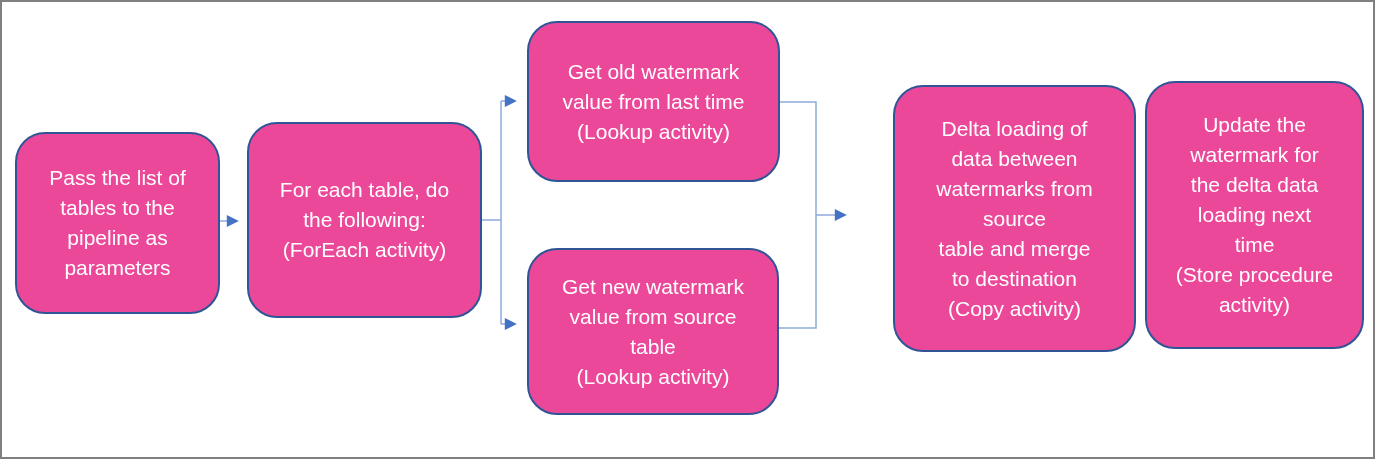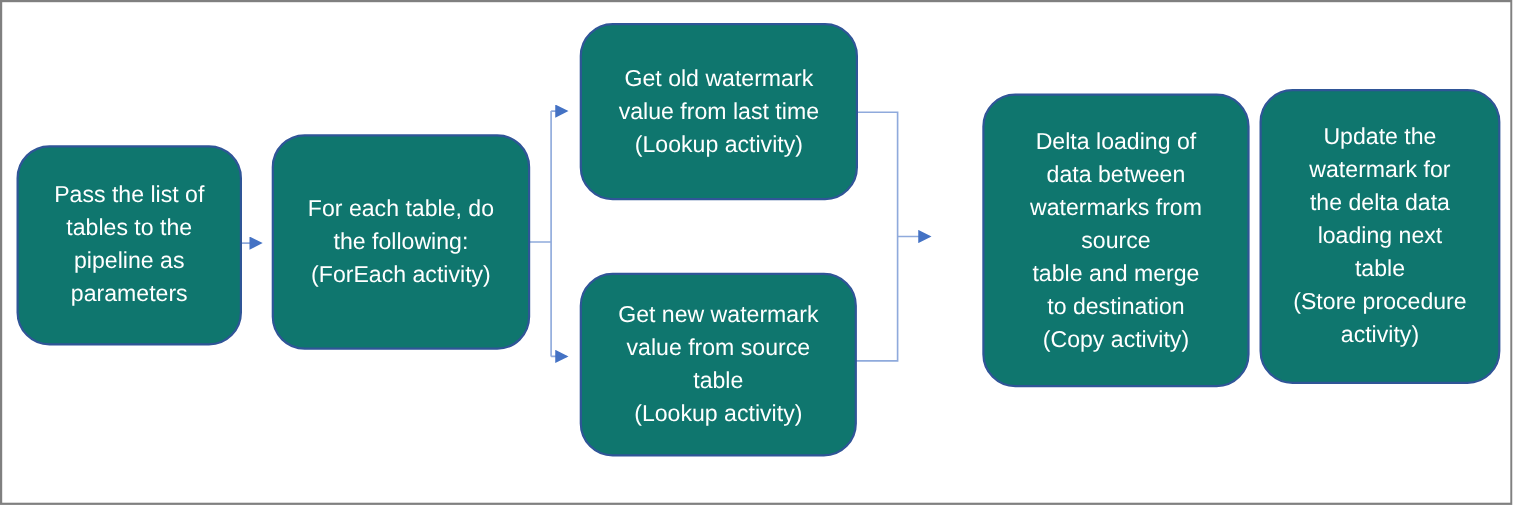--- a/index.html
+++ b/index.html
@@ -14,21 +14,21 @@
     font-family: "Liberation Sans", sans-serif;
   }
   .connector-layer {
     position: absolute;
     left: 0; top: 0;
     width: 100%; height: 100%;
   }
   .node {
     position: absolute;
     box-sizing: border-box;
-    background: #0f766e;
+    background: #ec4899;
     border: 2.5px solid #2F5597;
     border-radius: 30px;
     display: flex;
     align-items: center;
     justify-content: center;
     padding: 6px 8px;
   }
   .node-text {
     color: #ffffff;
     font-size: 21px;
@@ -95,18 +95,18 @@
 table and merge
 to destination
 (Copy activity)</div>
   </div>
 
   <div class="node" style="left:1143px; top:79px; width:219px; height:268px;">
     <div class="node-text">Update the
 watermark for
 the delta data
 loading next
-table
+time
 (Store procedure
 activity)</div>
   </div>
 
 </div>
 
 </body></html>

